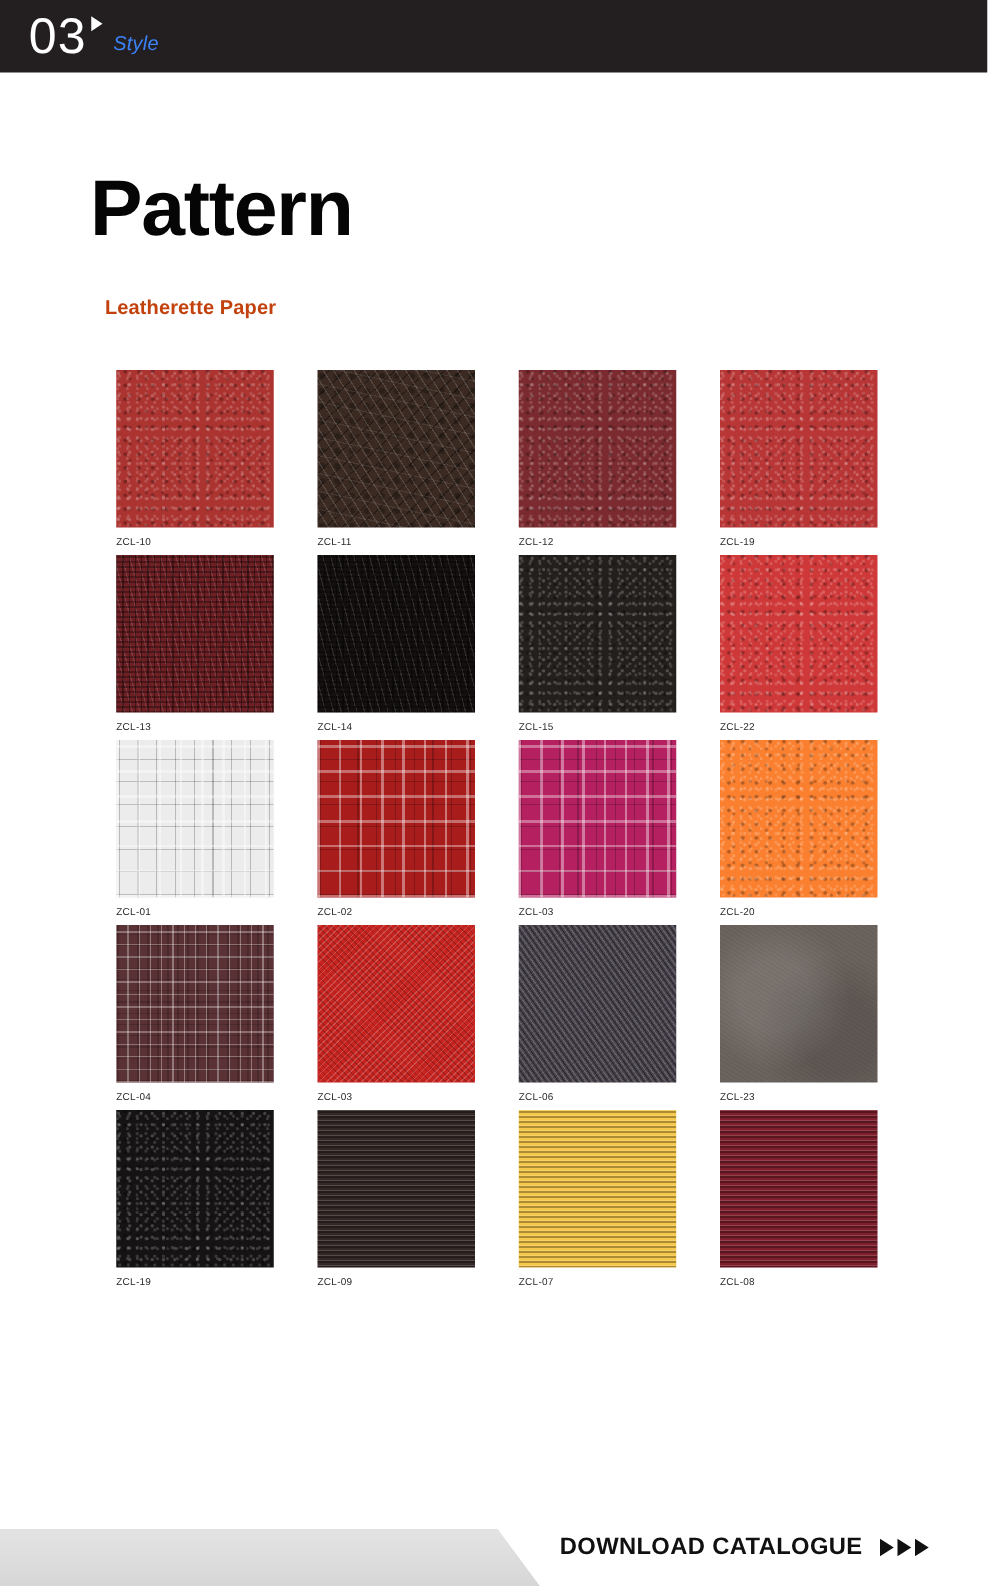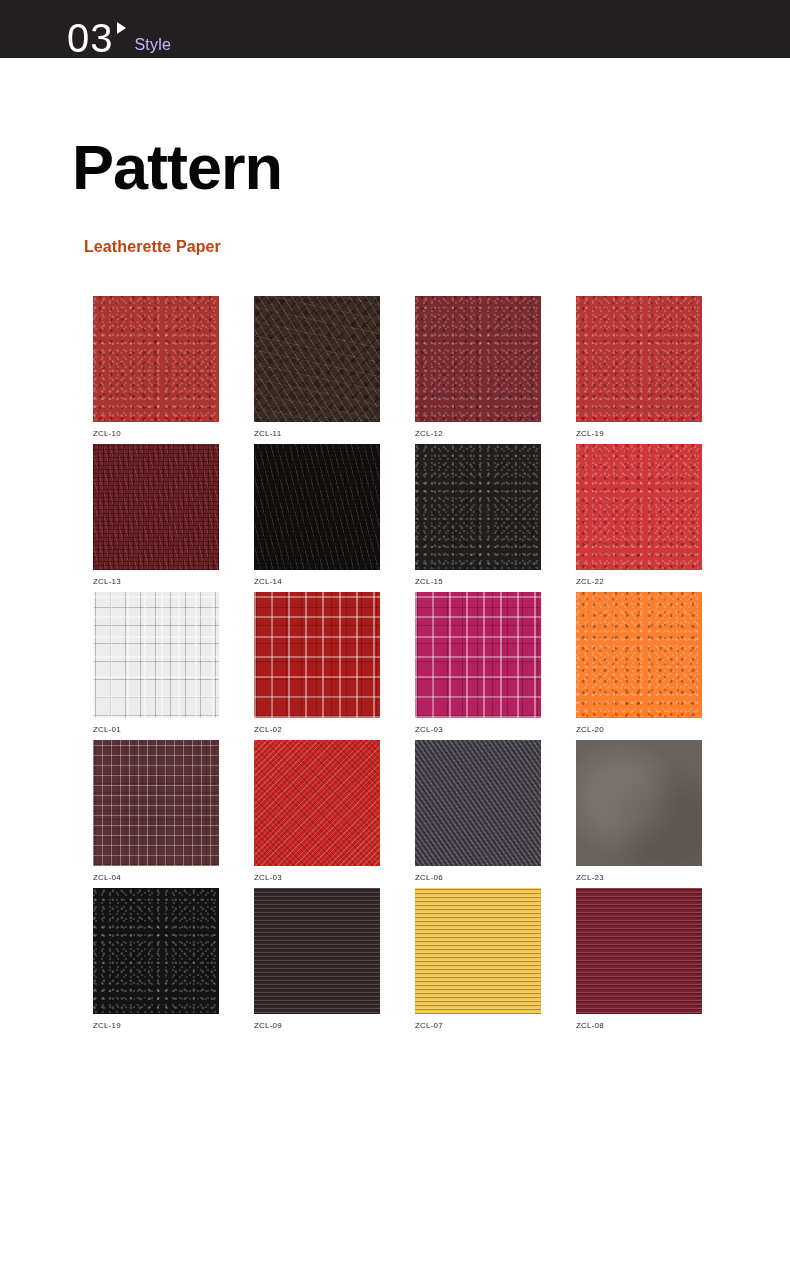--- a/index.html
+++ b/index.html
@@ -9,44 +9,45 @@
     font-family: "Liberation Sans", sans-serif;
     overflow: hidden;
   }
   .page { position: relative; width: 790px; height: 1269px; background:#fff; }
 
   
   .header {
     position: absolute; top: 0; left: 0;
     width: 790px; height: 58px;
     background: #231f20;
-    display: flex; align-items: flex-end; padding-left: 44px;
+    display: flex; align-items: center;
   }
   .header-inner { display: flex; align-items: flex-end; padding-left: 23px; }
   .header-num {
     color: #ffffff;
     font-size: 40px;
     font-weight: 400;
     letter-spacing: 1px;
     line-height: 40px;
   }
   .header-tri {
     width: 0; height: 0;
     border-left: 9px solid #ffffff;
     border-top: 6px solid transparent;
     border-bottom: 6px solid transparent;
     margin-left: 3px; margin-bottom: 24px;
   }
   .header-label {
-    color: #c4b5fd;
+    color: #3b82f6;
     font-size: 16px;
     font-weight: 400;
     margin-left: 9px;
     margin-bottom: 4px;
     letter-spacing: .2px;
+    font-style: italic;
   }
 
   
   .title {
     position: absolute; left: 72px; top: 119px;
     font-size: 63px;
     font-weight: 700;
     color: #050505;
     letter-spacing: -1px;
     line-height: 96px;
@@ -324,14 +325,25 @@
       <div class="cell">
         <div class="swatch" style="background: rgb(125, 31, 44);">
             <div class="tex ribbed"></div>
           </div>
         <div class="cell-label">ZCL-08</div>
       </div>
     </div>
 
   </div>
 
+  <div class="footer">
+    <div class="footer-band" style="--band: #dedede;"></div>
+    <div class="footer-cta">
+      <span>DOWNLOAD CATALOGUE</span>
+      <span class="cta-arrows">
+        <i></i>
+        <i></i>
+        <i></i>
+      </span>
+    </div>
+  </div>
 
 </div>
 
 </body></html>

